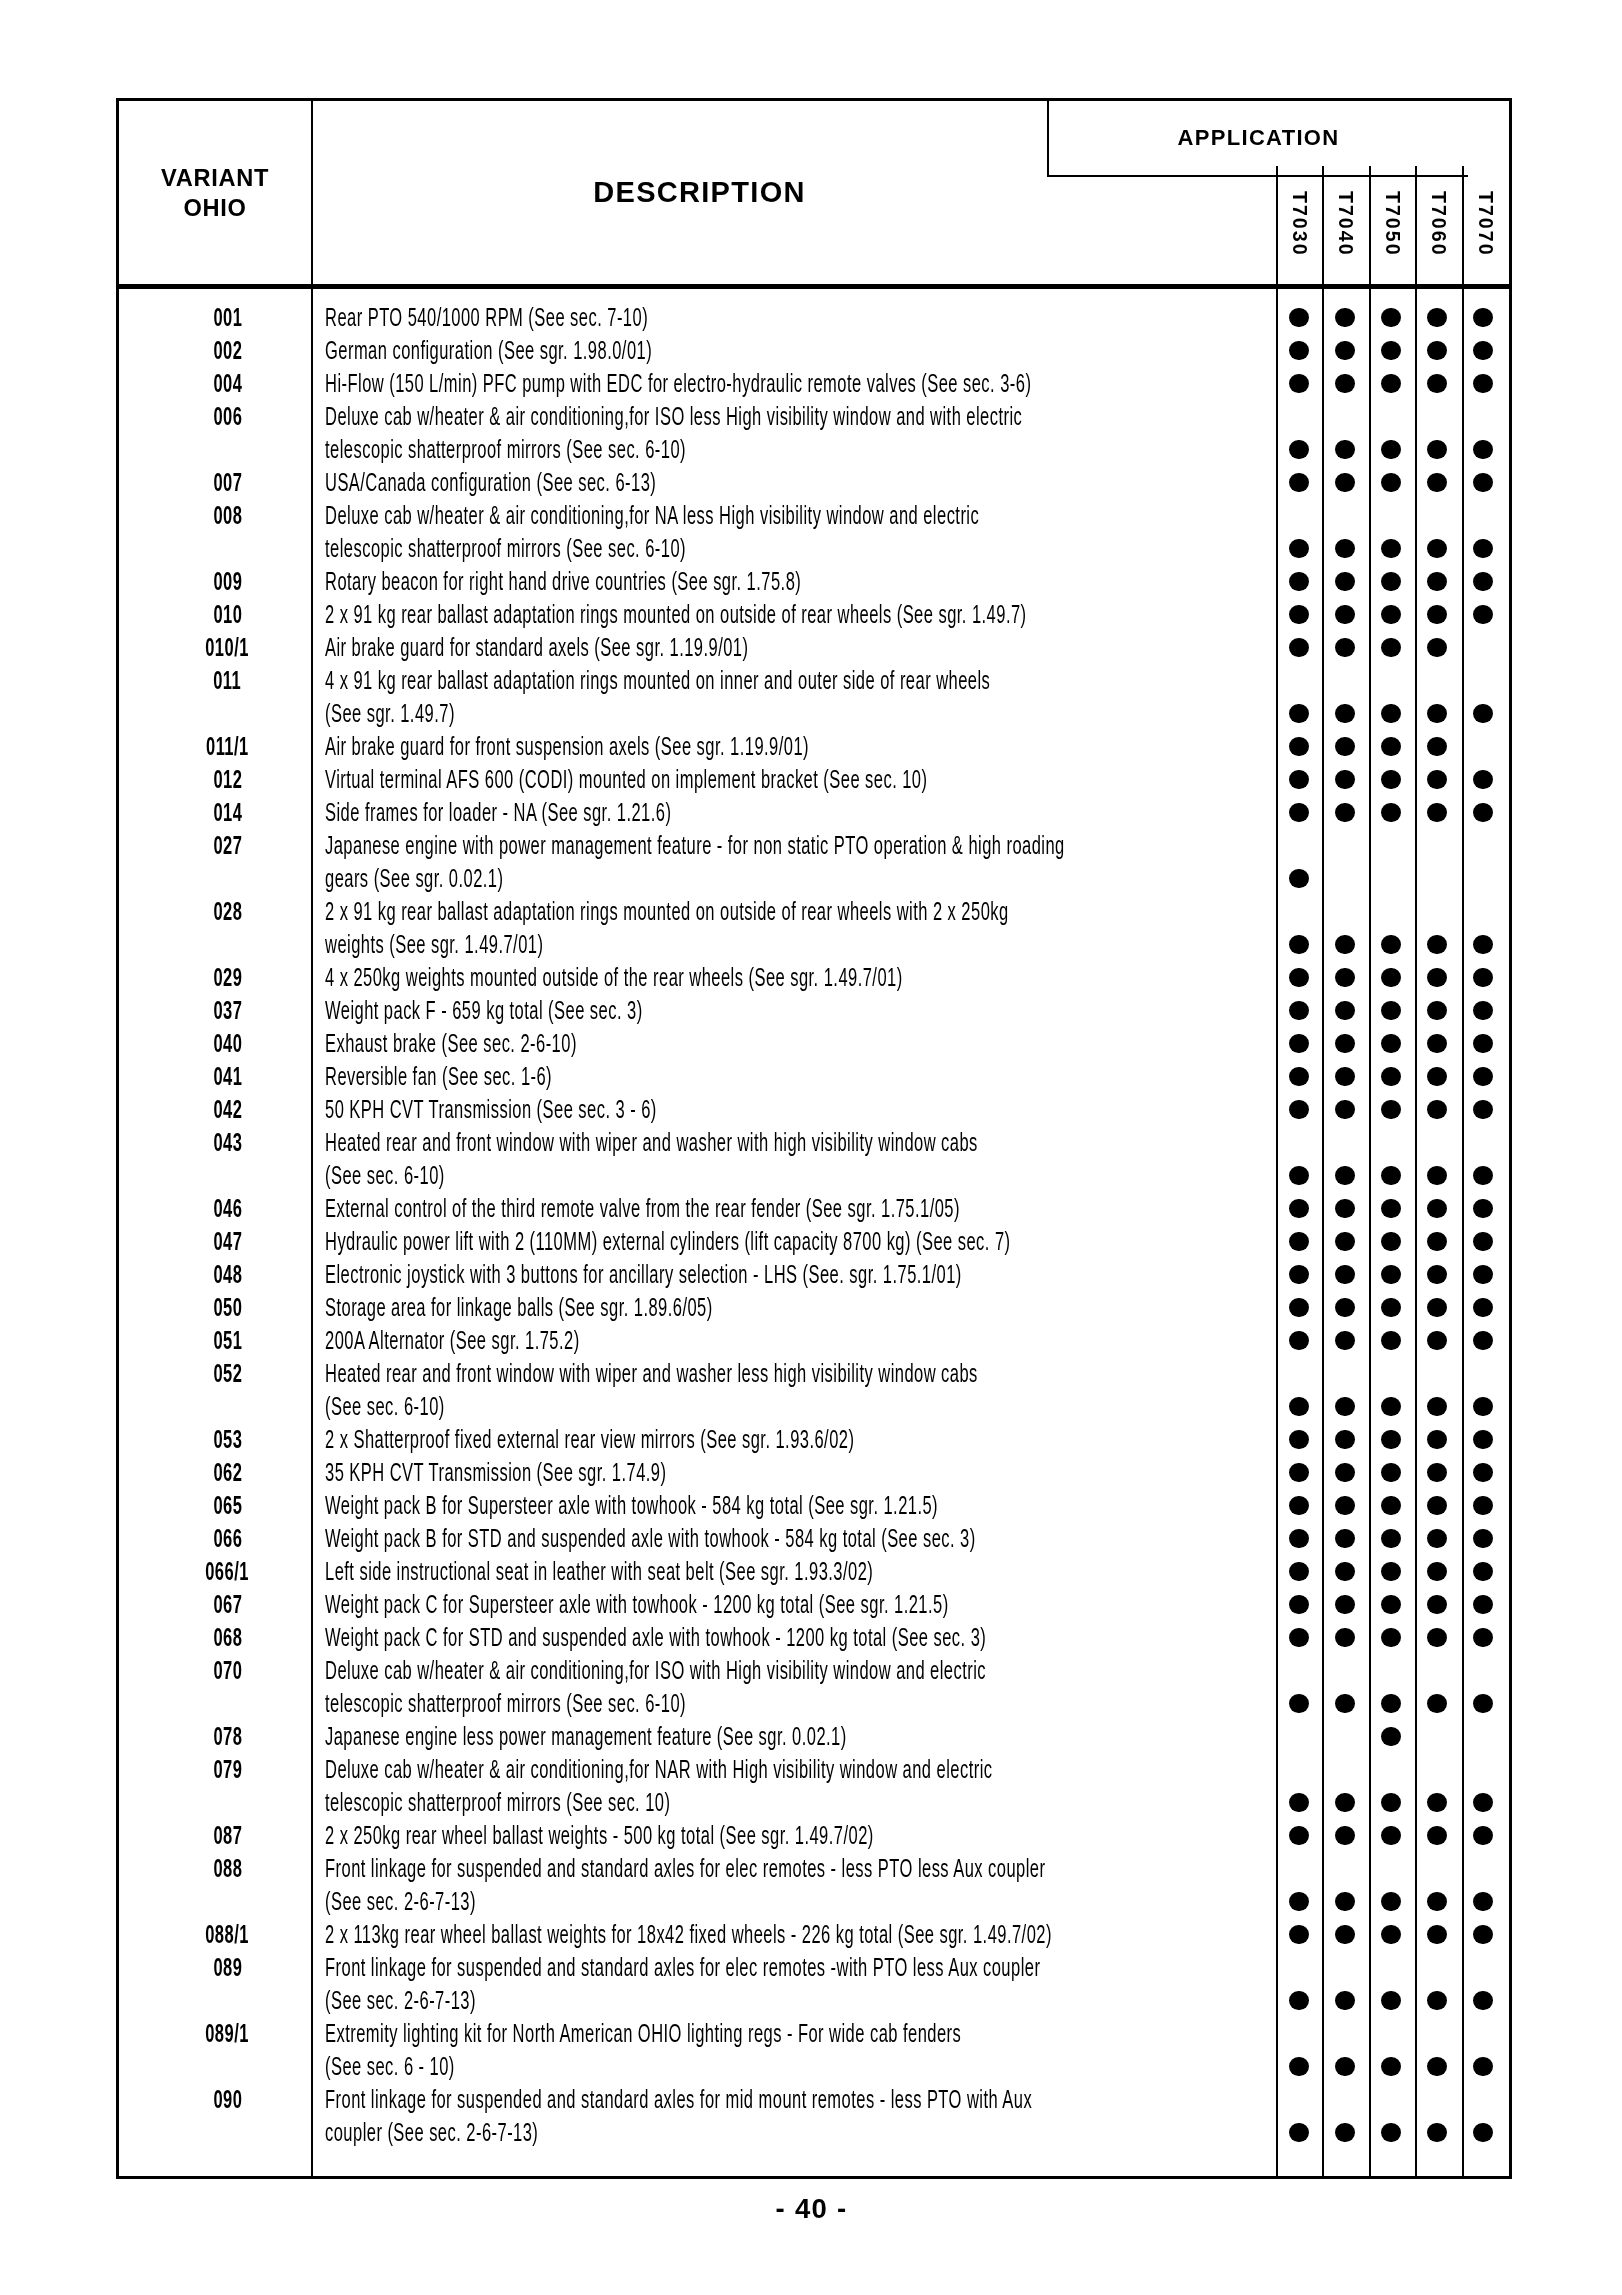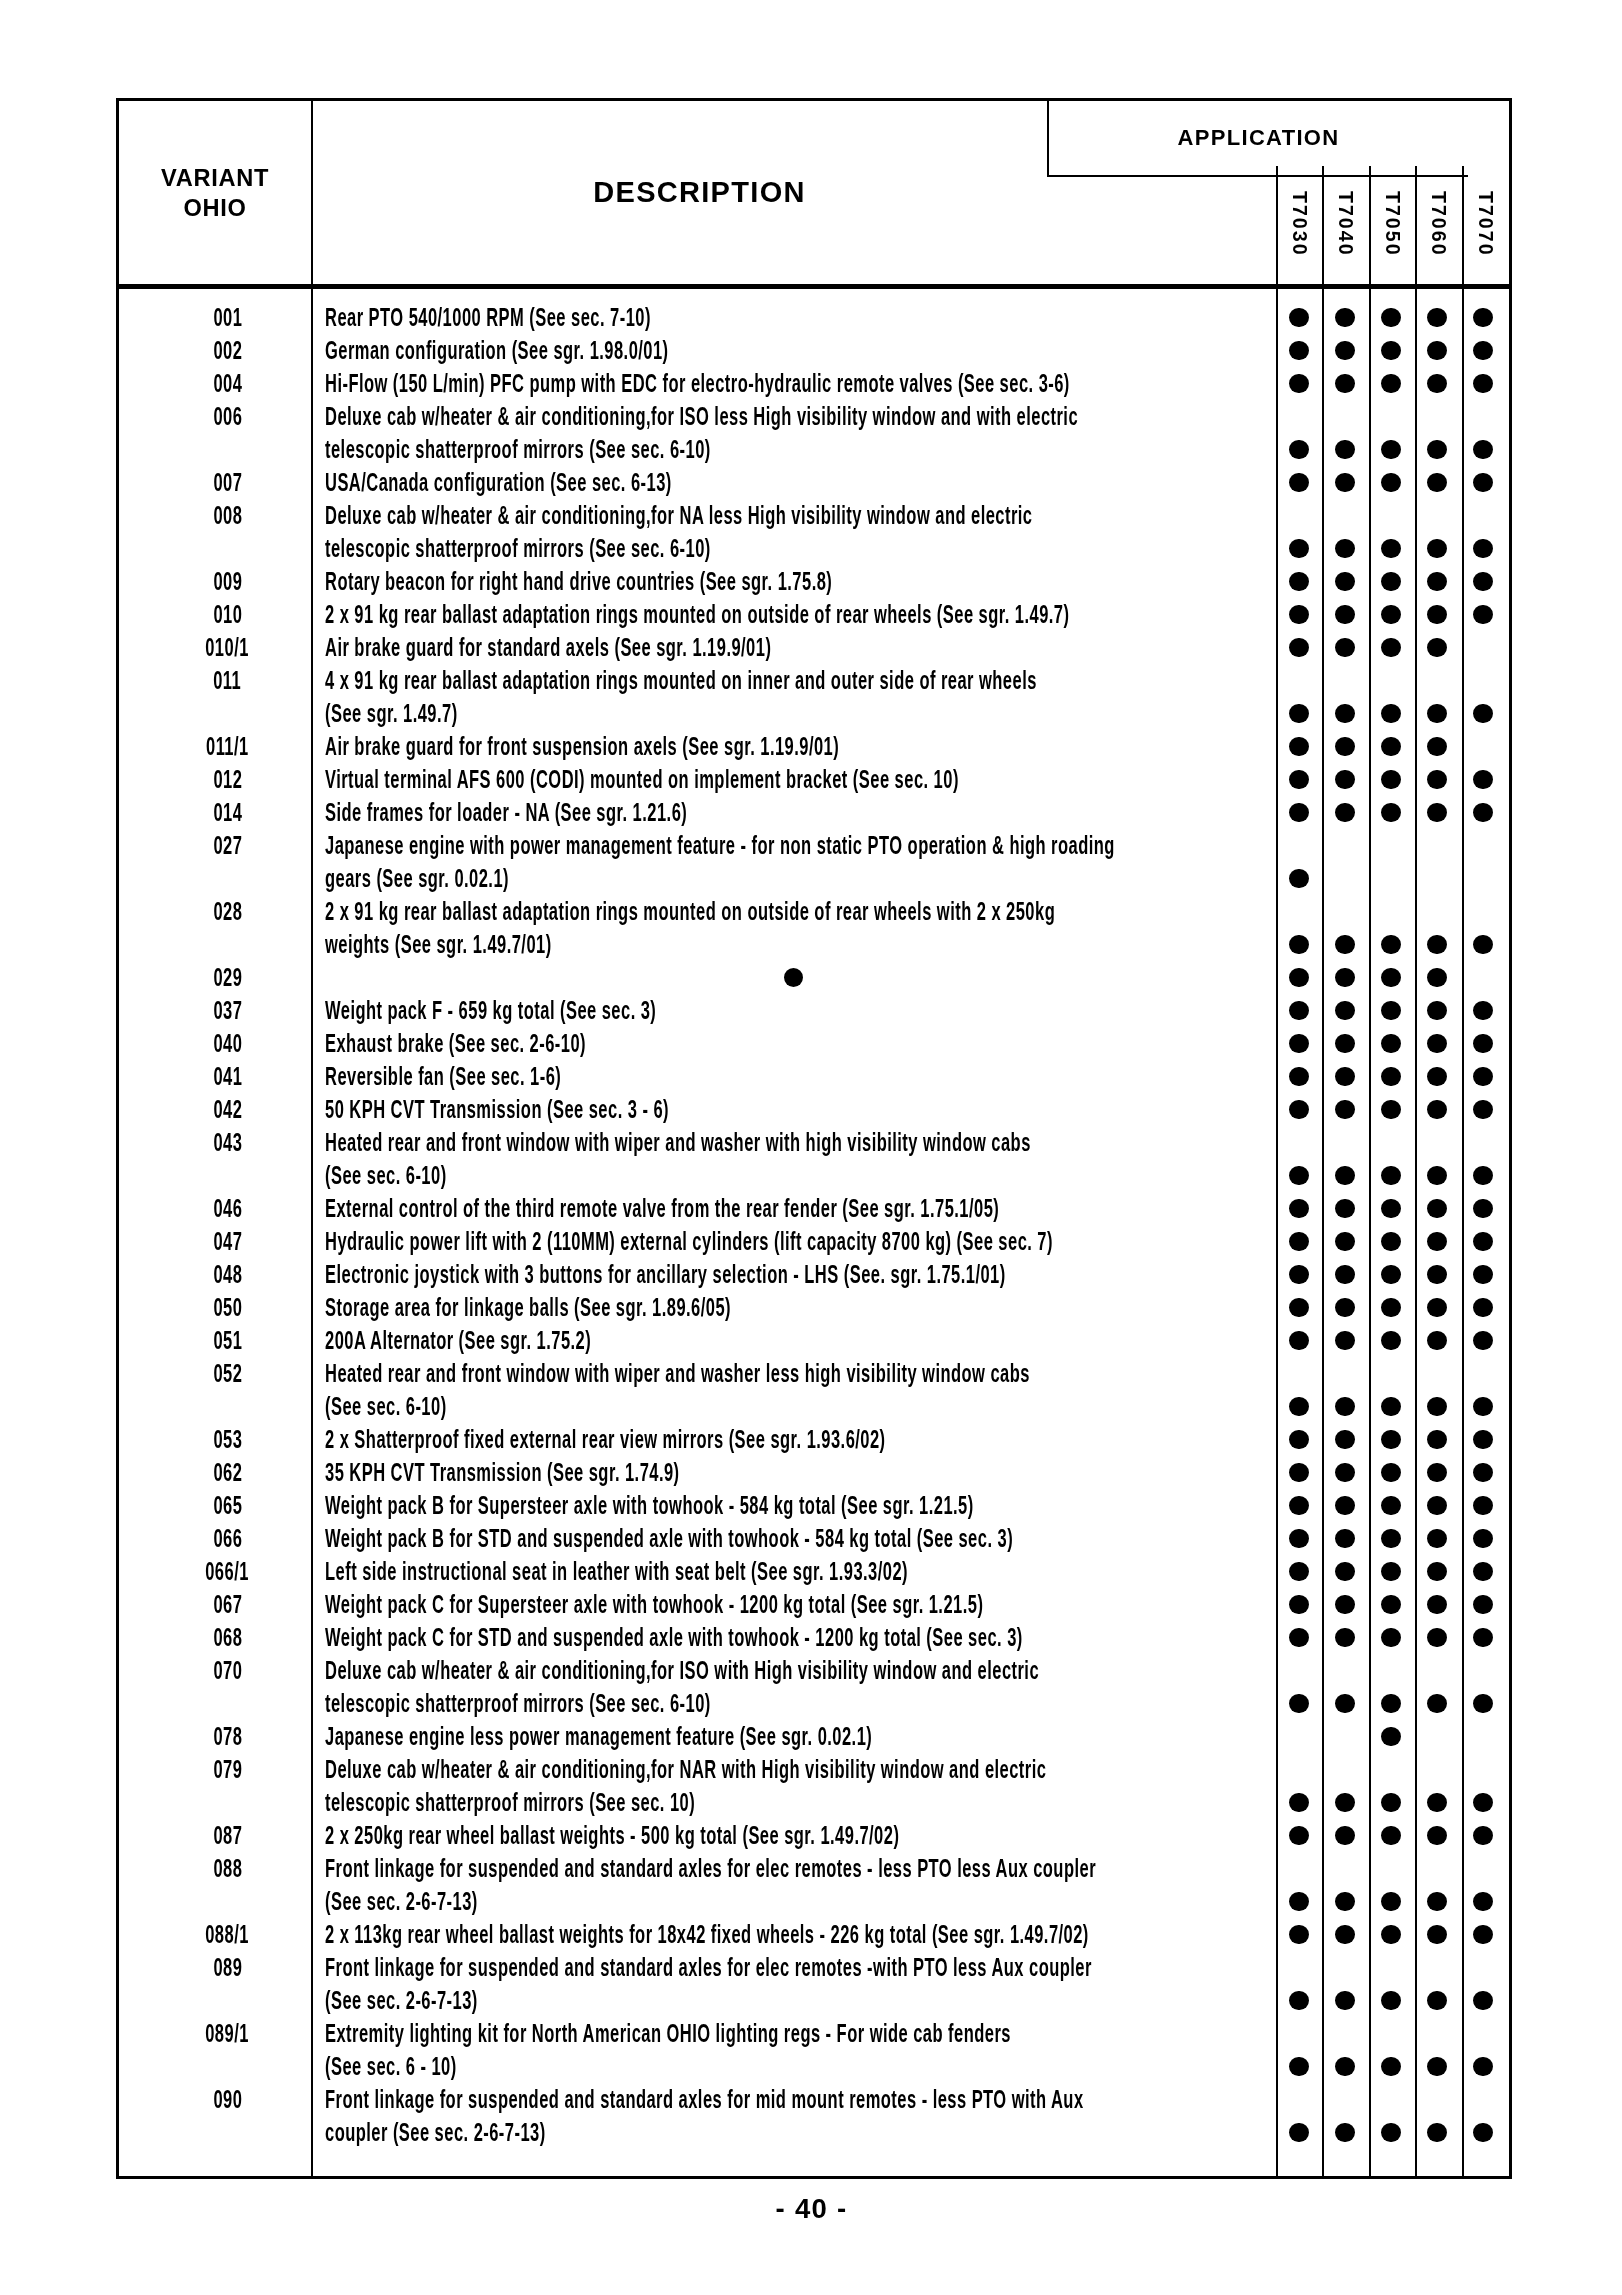--- a/index.html
+++ b/index.html
@@ -46,21 +46,21 @@
     writing-mode:vertical-rl; margin-bottom:27.5px;
     font-size:19.6px; font-weight:700; letter-spacing:2px;
   }
   .m0 { left:1157px; } .m1 { left:1203px; } .m2 { left:1250px; }
   .m3 { left:1296px; } .m4 { left:1343px; }
 
   .tbody { position:absolute; left:0; top:188px; right:0; bottom:0; padding-top:11.8px; }
   .table-row { display:grid; grid-template-columns:192px 965px repeat(5,46px); }
   .code-cell { text-align:center; height:33px; line-height:33px; font-size:25px; font-weight:700;margin-left:25px; }
   .desc-cell { padding-left:14.4px; }
-  .desc-line { height:33px; line-height:33px; font-size:25px; font-weight:700; white-space:nowrap; }
+  .desc-line { height:33px; line-height:33px; font-size:25px; font-weight:400; white-space:nowrap; }
   .condensed { display:inline-block; transform:scaleX(0.66); transform-origin:left center; letter-spacing:0.7px; }
   .code-cell .condensed { transform-origin:center center; }
   .dot-cell { display:flex; align-items:flex-end; justify-content:center; }
   .dot { width:19.6px; height:19.6px; border-radius:50%; background:#000; margin-bottom:6.5px; }
 
   .page-number {
     position:absolute; left:0; right:0; top:2193px; text-align:center;
     font-size:27.5px; font-weight:700; letter-spacing:1.3px;
   }
 </style>
@@ -421,20 +421,23 @@
           <div class="dot-cell">
             <span class="dot"></span>
           </div>
           <div class="dot-cell">
             <span class="dot"></span>
           </div>
         </div>
 
   <div class="table-row">
     <div class="code-cell"><span class="condensed">029</span></div>
+    <div class="desc-cell">
+            <div class="desc-line"><span class="condensed">4 x 250kg weights mounted outside of the rear wheels (See sgr. 1.49.7/01)</span></div>
+          </div>
   <div class="dot-cell">
             <span class="dot"></span>
           </div>
           <div class="dot-cell">
             <span class="dot"></span>
           </div>
           <div class="dot-cell">
             <span class="dot"></span>
           </div>
           <div class="dot-cell">

